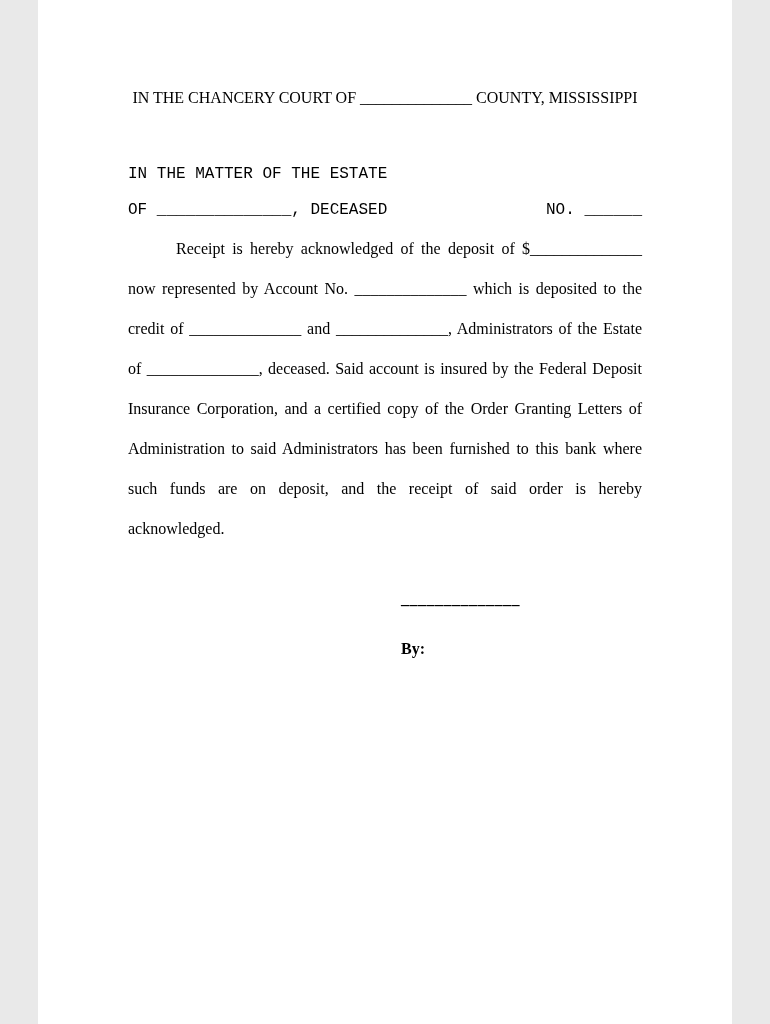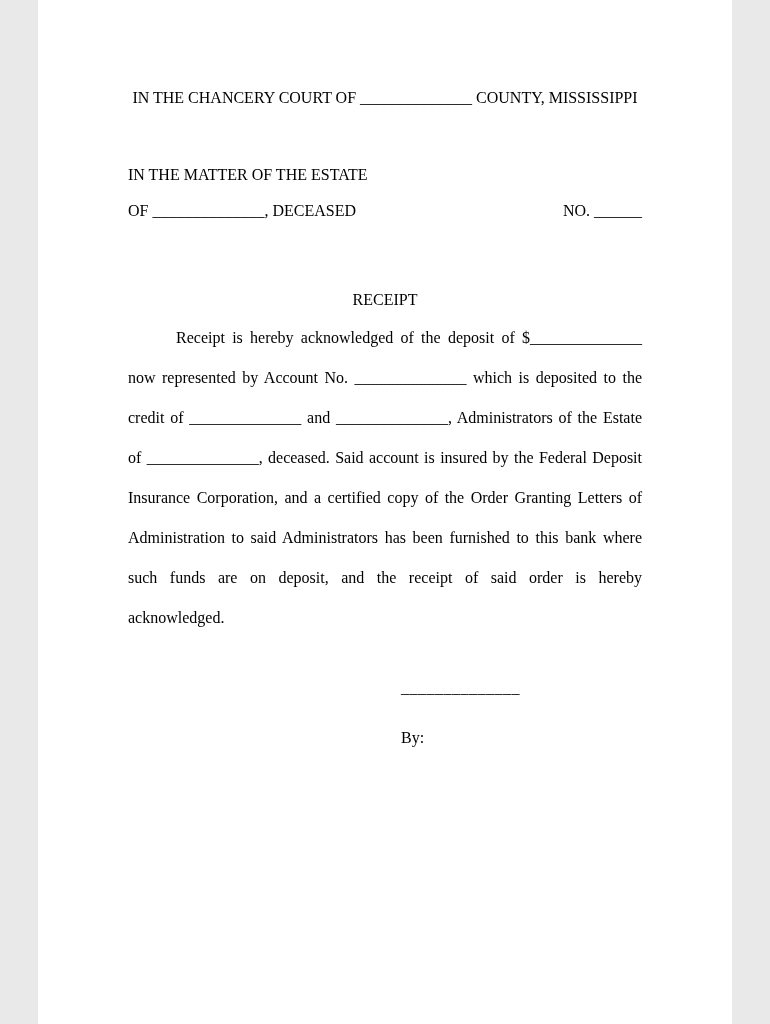--- a/index.html
+++ b/index.html
@@ -23,20 +23,21 @@
       overflow: hidden;
       font-size: 16px;
       line-height: 19px;
     }
     .court-header {
       text-align: center;
       white-space: nowrap;
     }
     .matter-block {
       margin-top: 58px;
+      font-family: Liberation Mono, monospace;
     }
     .matter-line1 {
       margin-bottom: 17px;
     }
     .matter-line2 {
       display: flex;
       justify-content: space-between;
       align-items: flex-end;
     }
     .receipt-title {
@@ -50,20 +51,21 @@
       text-indent: 48px;
       word-spacing: 1px;
     }
     .witness-line {
       margin-top: 26px;
       text-indent: 48px;
     }
     .signature-block {
       margin-left: 273px;
       margin-top: 40px;
+      font-weight: bold;
     }
     .sig-short-line {
       letter-spacing: 0.5px;
     }
     .by-label {
       margin-top: 31px;
     }
     .by-line {
       margin-top: 6px;
       white-space: nowrap;
@@ -84,21 +86,20 @@
   <div class="court-header">IN THE CHANCERY COURT OF ______________ COUNTY, MISSISSIPPI</div>
 
   <div class="matter-block">
     <div class="matter-line1">IN THE MATTER OF THE ESTATE</div>
     <div class="matter-line2">
       <span>OF ______________, DECEASED</span>
       <span>NO. ______</span>
     </div>
   </div>
 
-  <div class="receipt-title">RECEIPT</div>
 
   <div class="body-paragraph">Receipt is hereby acknowledged of the deposit of $______________ now represented by Account No. ______________ which is deposited to the credit of ______________ and ______________, Administrators of the Estate of ______________, deceased.  Said account is insured by the Federal Deposit Insurance Corporation, and a certified copy of the Order Granting Letters of Administration to said Administrators has been furnished to this bank where such funds are on deposit, and the receipt of said order is hereby acknowledged.</div>
 
 
   <div class="signature-block">
     <div class="sig-short-line">______________</div>
     <div class="by-label">By:</div>
   </div>
 
 </div>

